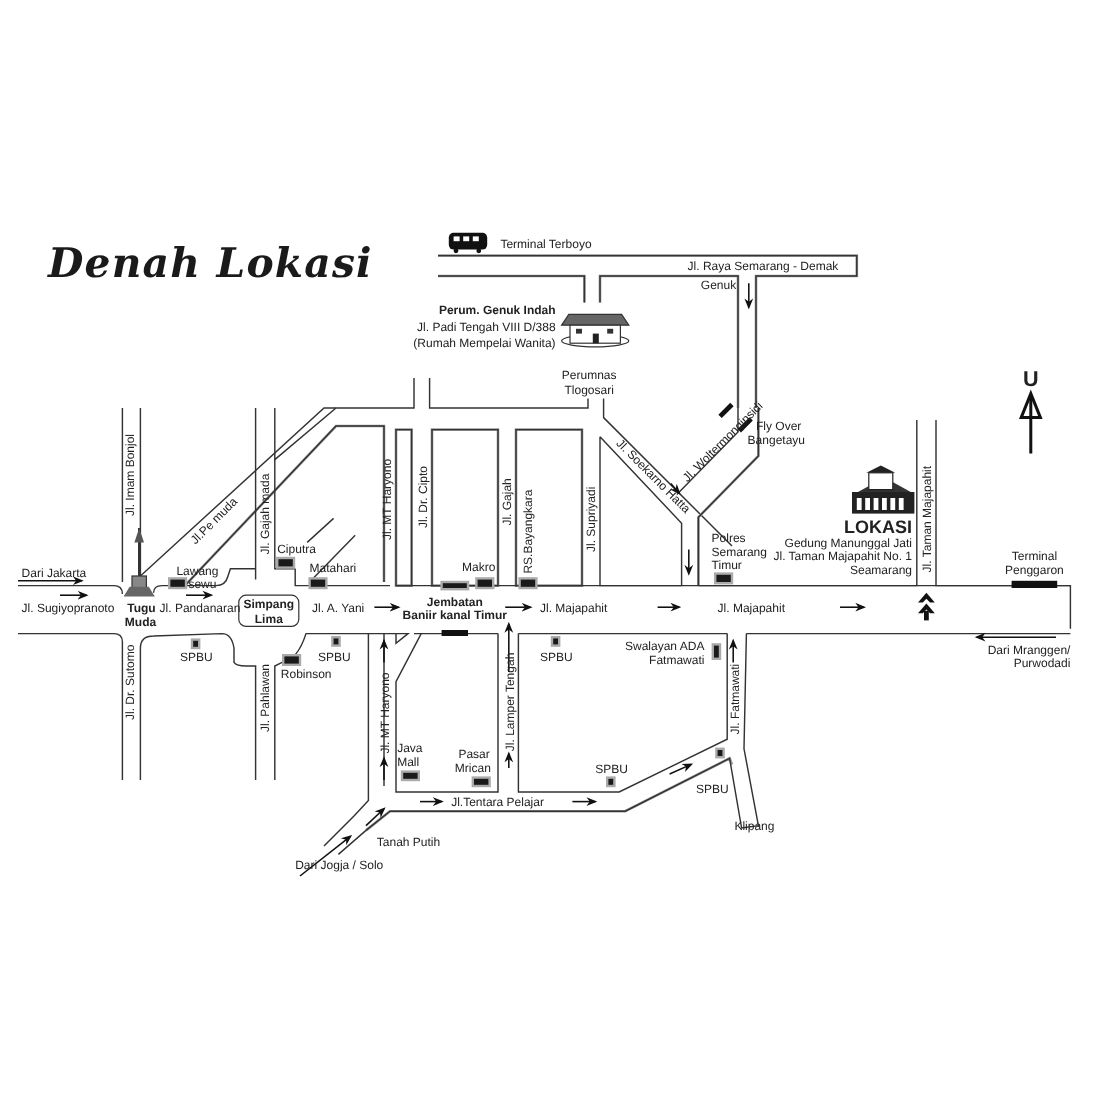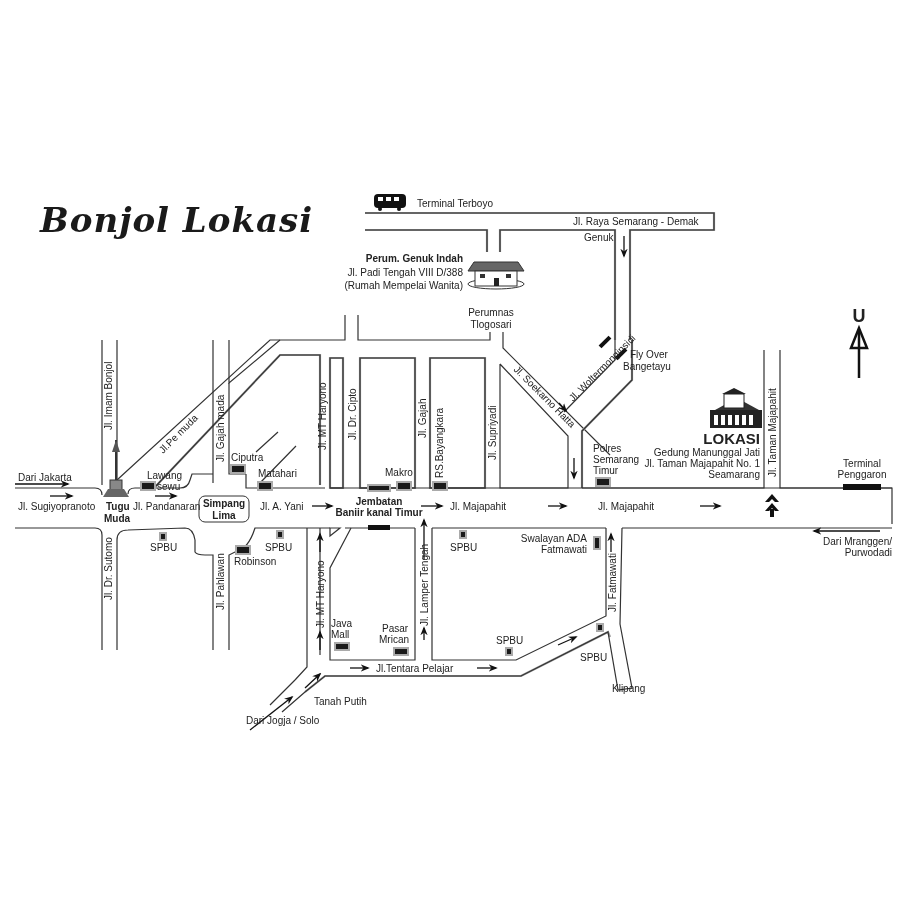--- a/index.html
+++ b/index.html
@@ -15,21 +15,21 @@
   .lblb { font-size: 10px; font-weight: bold; }
   .road { fill: none; stroke: #333; stroke-width: 1.2; }
   .road-sh { fill: none; stroke: #999; stroke-width: 2.2; }
   .bldg { fill: #1a1a1a; stroke: #aaa; stroke-width: 2; }
   .arrow { stroke: #111; stroke-width: 1.3; fill: none; }
   .ah { fill: #111; }
 </style>
 </head>
 <body>
 
-<div class="title">Bonjol Lokasi</div>
+<div class="title">Denah Lokasi</div>
 
 <svg id="map" viewBox="0 0 921 921" xmlns="http://www.w3.org/2000/svg">
   <defs>
     <marker id="arr" viewBox="0 0 10 10" refX="8" refY="5" markerWidth="7" markerHeight="7" orient="auto">
       <path d="M0,1 L10,5 L0,9 L3,5 z" class="ah"></path>
     </marker>
   </defs>
 
   <g>
     <path class="road-sh" d="M365,230 L487,230 L487,252 M500,252 L500,230 L615,230 L615,340 M630,340 L630,230 L714,230 L714,213 L365,213"></path>

